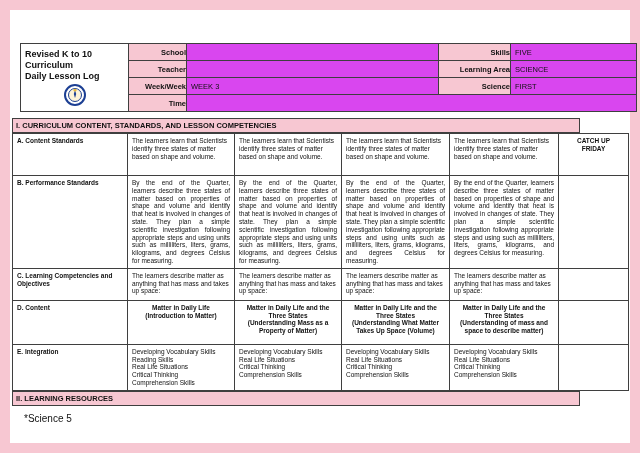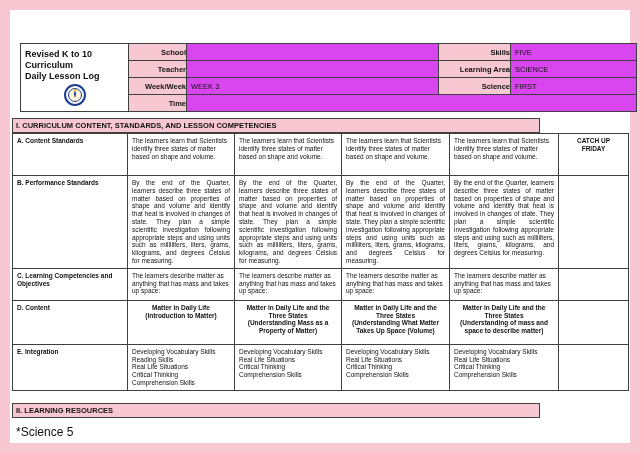--- a/index.html
+++ b/index.html
@@ -23,44 +23,44 @@
   .header-table { margin:33px 0 0 10px; width:616px; }
   .header-table td { height:17px; }
   .title-cell { vertical-align:middle; padding:2px 4px; }
   .doc-title { font-weight:bold; font-size:9px; line-height:1.25; white-space:pre-line; }
   .logo-wrap { text-align:center; margin-top:2px; line-height:0; }
   .lbl { background:#f7c7d2; font-weight:bold; font-size:7.5px; text-align:right; }
   .val { background:#d946ef; font-size:7.5px; padding-left:4px; }
 
   
   .section-bar {
-    margin:6px 0 0 2px; width:528px;
+    margin:6px 0 0 2px; width:568px;
     background:#f7c7d2; border:1px solid #3f3f3f;
     font-weight:bold; font-size:7.5px; padding:2px 3px;
   }
-  .section-bar.flush { margin-top:12px; }
+  .section-bar.flush { margin-top:0; }
 
   
   .main-table { margin:0 0 0 2px; width:616px; }
   .main-table td {
     vertical-align:top; padding:3px 4px;
     font-size:6.5px; line-height:1.2; white-space:pre-line;
   }
   .row-label { font-weight:bold; font-size:7px; }
   .cell-justify { text-align:justify; }
   .cell-center { font-weight:bold; text-align:center; }
   .catch-cell { font-weight:bold; text-align:center; vertical-align:middle; font-size:7px; }
   .row-a td { height:42px; }
   .row-b td { height:92px; }
   .row-c td { height:32px; }
   .row-d td { height:44px; }
   .row-e td { height:46px; }
 
   
-  .resources { margin:6px 0 0 6px; font-size:12px; line-height:1.4; }
+  .resources { margin:6px 0 0 14px; font-size:10px; line-height:1.4; }
 </style>
 </head>
 <body>
 
 <div class="page">
 
   <table class="header-table">
     <colgroup>
       <col style="width:108px">
         <col style="width:58px">

